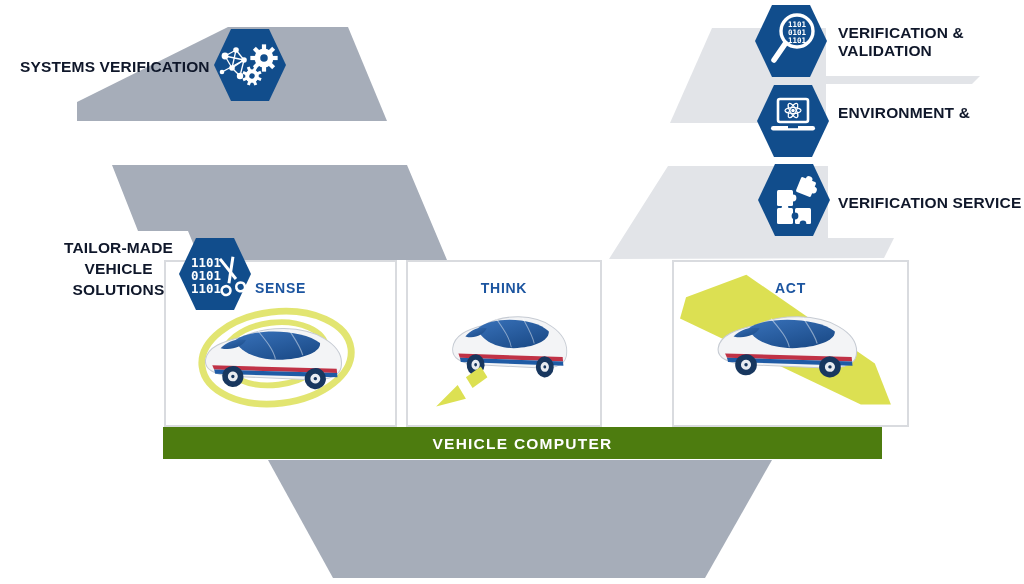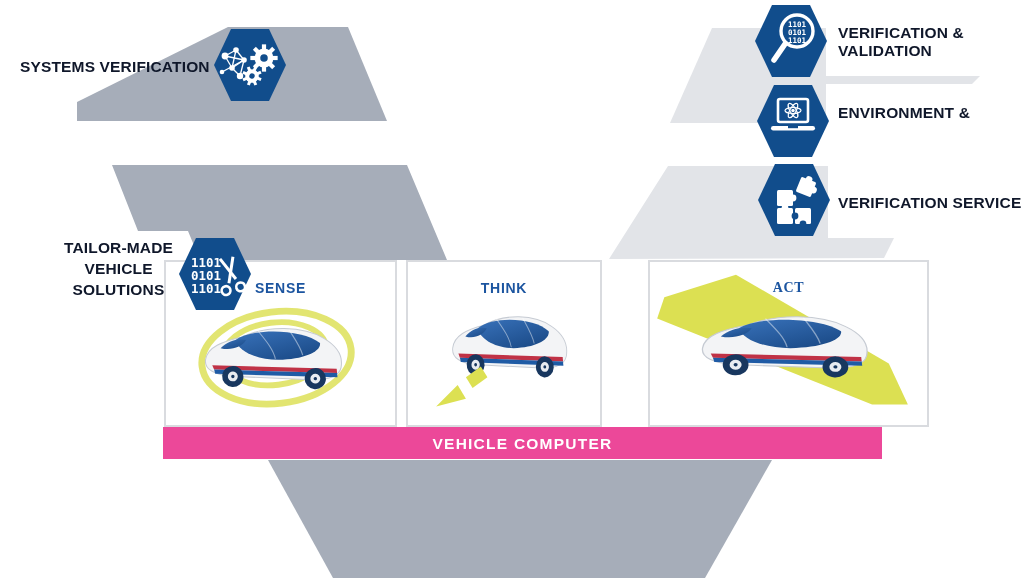--- a/index.html
+++ b/index.html
@@ -22,21 +22,21 @@
     position:absolute;top:260px;height:167px;background:#ffffff;
     border:2px solid #d9dbdf;box-sizing:border-box;
   }
   .scene{position:absolute;left:0;top:0;width:100%;height:100%;}
   .panel-title{
     position:absolute;left:0;top:18px;width:100%;text-align:center;
     font-weight:bold;font-size:14px;color:#1c55a0;letter-spacing:.05em;
   }
   #vc-bar{
     position:absolute;left:163px;top:427px;width:719px;height:32px;
-    background:#ec4899;color:#ffffff;font-weight:bold;font-size:15.5px;
+    background:#4d7c0f;color:#ffffff;font-weight:bold;font-size:15.5px;
     letter-spacing:.08em;text-align:center;line-height:33px;
   }
   .bin-txt{font-family:"DejaVu Sans Mono","Liberation Mono",monospace;font-weight:bold;}
 </style>
 </head>
 <body>
 
 <div id="stage">
 
   <svg width="0" height="0" style="position:absolute" aria-hidden="true">
@@ -101,21 +101,21 @@
     <svg class="scene" viewBox="0 0 232 167" preserveAspectRatio="none">
       <use href="#car-shape" transform="translate(48,30) scale(0.72) rotate(4)"></use>
       <g fill="#dce052">
         <polygon points="70,118 88,107 96,118 78,129"></polygon>
         <polygon points="34,148 60,126 70,140"></polygon>
       </g>
     </svg>
     <div class="panel-title">THINK</div>
   </div>
 
-  <div class="panel" style="left:648px;width:281px;font-family:Liberation Serif, serif;">
+  <div class="panel" style="left:672px;width:237px;">
     <svg class="scene" viewBox="0 0 232 167" preserveAspectRatio="none">
       <polygon points="12,36 72,13 200,104 216,146 186,146 6,58" fill="#dce052"></polygon>
       <use href="#car-shape" transform="translate(38,30) scale(0.72) rotate(4)"></use>
     </svg>
     <div class="panel-title">ACT</div>
   </div>
 
   <div id="vc-bar">
     <span>VEHICLE COMPUTER</span>
   </div>

